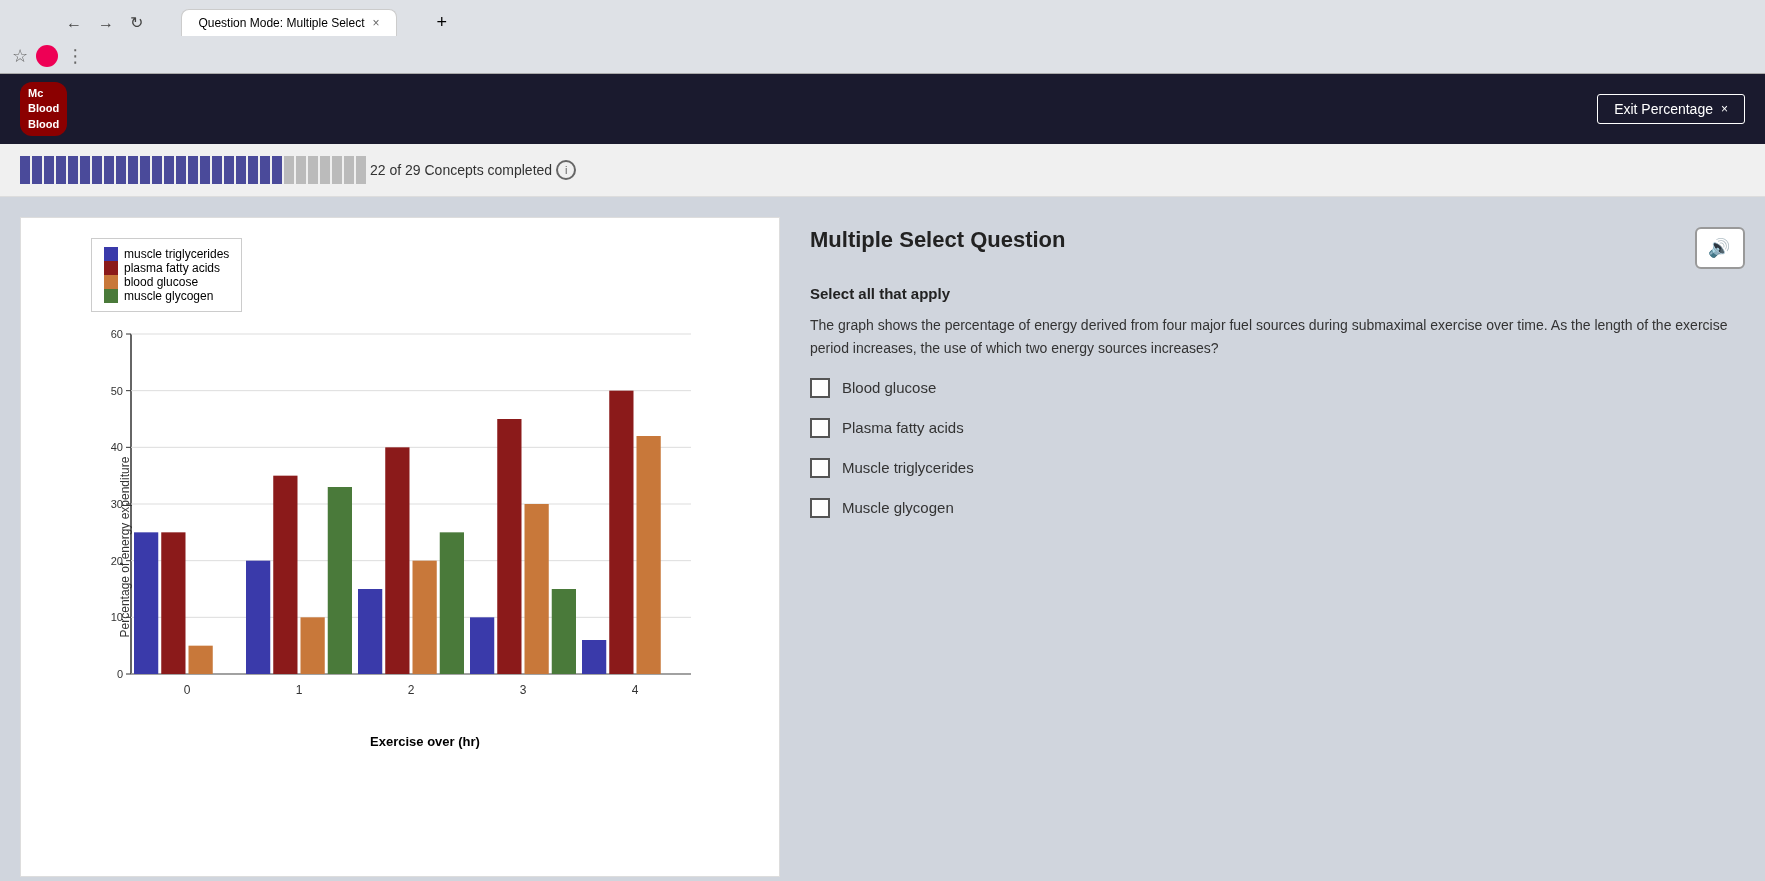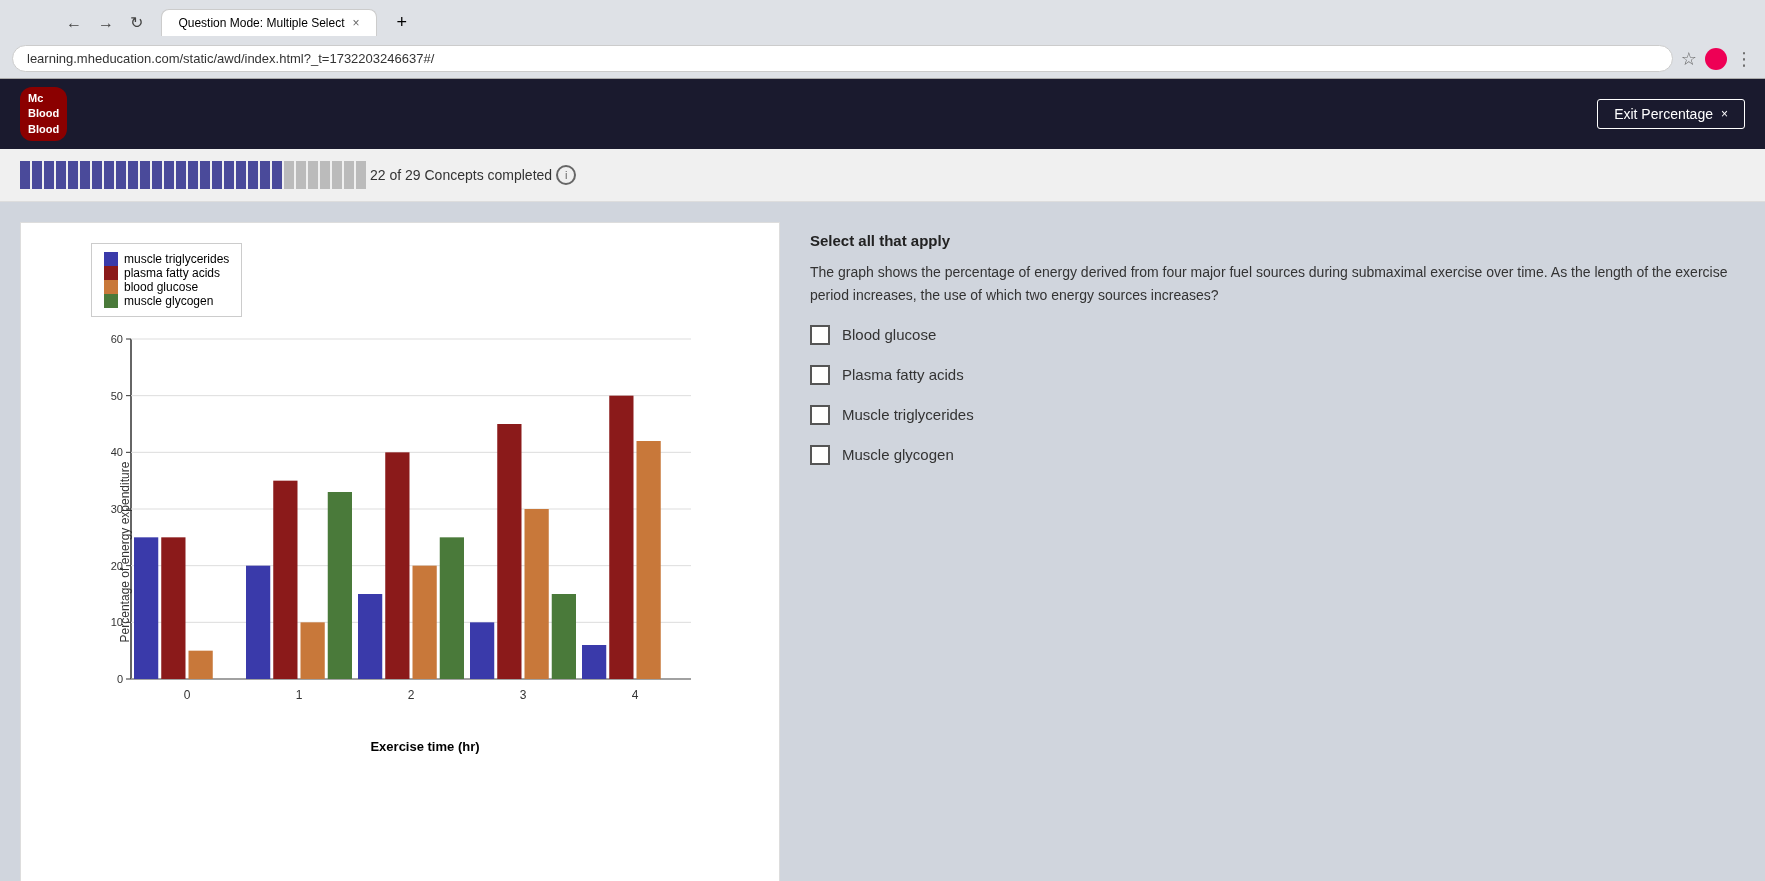--- a/index.html
+++ b/index.html
@@ -1,21 +1,21 @@
 <!DOCTYPE html>
 <html><head>
   <meta charset="utf-8">
   <style>
     * { box-sizing: border-box; margin: 0; padding: 0; }
     body { font-family: Arial, sans-serif; background: #c8d0d8; width: 1765px; min-height: 881px; overflow-x: hidden; }
 
     
     .browser-chrome { background: #dee1e6; border-bottom: 1px solid #aaa; }
     .tab-bar { display: flex; align-items: center; background: #dee1e6; padding: 6px 0 0 60px; gap: 4px; }
-    .tab { background: #fff; border-radius: 8px 8px 0 0; padding: 6px 16px; font-size: 13px; display: flex; align-items: center; gap: 8px; border: 1px solid #ccc; border-bottom: none; }
+    .tab { background: #fff; border-radius: 8px 8px 0 0; padding: 6px 16px; font-size: 13px; display: flex; align-items: center; gap: 8px; border: 1px solid #ccc; border-bottom: none; margin-left: 20px; }
     .tab .close-btn { cursor: pointer; color: #666; font-size: 12px; }
     .address-bar { display: flex; align-items: center; padding: 6px 12px; gap: 8px; background: #dee1e6; }
     .nav-btn { background: none; border: none; font-size: 16px; cursor: pointer; color: #444; padding: 2px 6px; }
     .url-box { flex: 1; background: #fff; border: 1px solid #ccc; border-radius: 20px; padding: 5px 14px; font-size: 13px; color: #333; }
     .star-btn { background: none; border: none; font-size: 18px; cursor: pointer; color: #666; }
     .profile-btn { width: 22px; height: 22px; background: #e05; border-radius: 50%; display: inline-block; }
     .menu-btn { background: none; border: none; font-size: 18px; cursor: pointer; color: #666; }
 
     
     .app-header { background: #1a1a2e; display: flex; align-items: center; justify-content: space-between; padding: 8px 20px; }
@@ -64,21 +64,20 @@
       <button class="nav-btn">→</button>
       <button class="nav-btn">↻</button>
     </div>
     <div class="tab">
       <span style="font-size:12px;">Question Mode: Multiple Select</span>
       <span class="close-btn">×</span>
     </div>
     <button class="tab plus-btn" style="background:transparent;border:none;font-size:18px;cursor:pointer;">+</button>
   </div>
   <div class="address-bar">
-    <div class="url-box">learning.mheducation.com/static/awd/index.html?_t=1732203246637#/</div>
     <button class="star-btn">☆</button>
     <span class="profile-btn"></span>
     <button class="menu-btn">⋮</button>
   </div>
 </div>
 
 <div class="app-header">
   <div class="logo-box">
     <span>Mc</span><br>
     <span>Blood</span><br>
@@ -193,25 +192,29 @@
           <rect x="433.5" y="180" width="24.25" height="170" fill="#c8783a"></rect>
           <rect x="460.75" y="265" width="24.25" height="85" fill="#4a7a3a"></rect>
           <text x="432" y="370" text-anchor="middle" font-size="12" fill="#333">3</text>
           <rect x="491" y="316" width="24.25" height="34" fill="#3a3aaa"></rect>
           <rect x="518.25" y="66.66666666666663" width="24.25" height="283.33333333333337" fill="#8b1a1a"></rect>
           <rect x="545.5" y="112.00000000000003" width="24.25" height="237.99999999999997" fill="#c8783a"></rect>
           <rect x="572.75" y="350" width="24.25" height="0" fill="#4a7a3a"></rect>
           <text x="544" y="370" text-anchor="middle" font-size="12" fill="#333">4</text>
         </svg>
 
-      <div class="chart-x-label">Exercise time (hr)</div>
+      <div class="chart-x-label">Exercise over (hr)</div>
     </div>
   </div>
 
   <div class="question-area">
+    <div class="question-header">
+      <h2 class="question-title">Multiple Select Question</h2>
+      <button class="audio-btn">🔊</button>
+    </div>
     <div class="select-all">Select all that apply</div>
     <div class="question-text">The graph shows the percentage of energy derived from four major fuel sources during submaximal exercise over time. As the length of the exercise period increases, the use of which two energy sources increases?</div>
 
     <div class="options" id="options-list">
         <div class="option-item">
           <div class="option-checkbox"></div>
           <span class="option-label">Blood glucose</span>
         </div>
         <div class="option-item">
           <div class="option-checkbox"></div>

